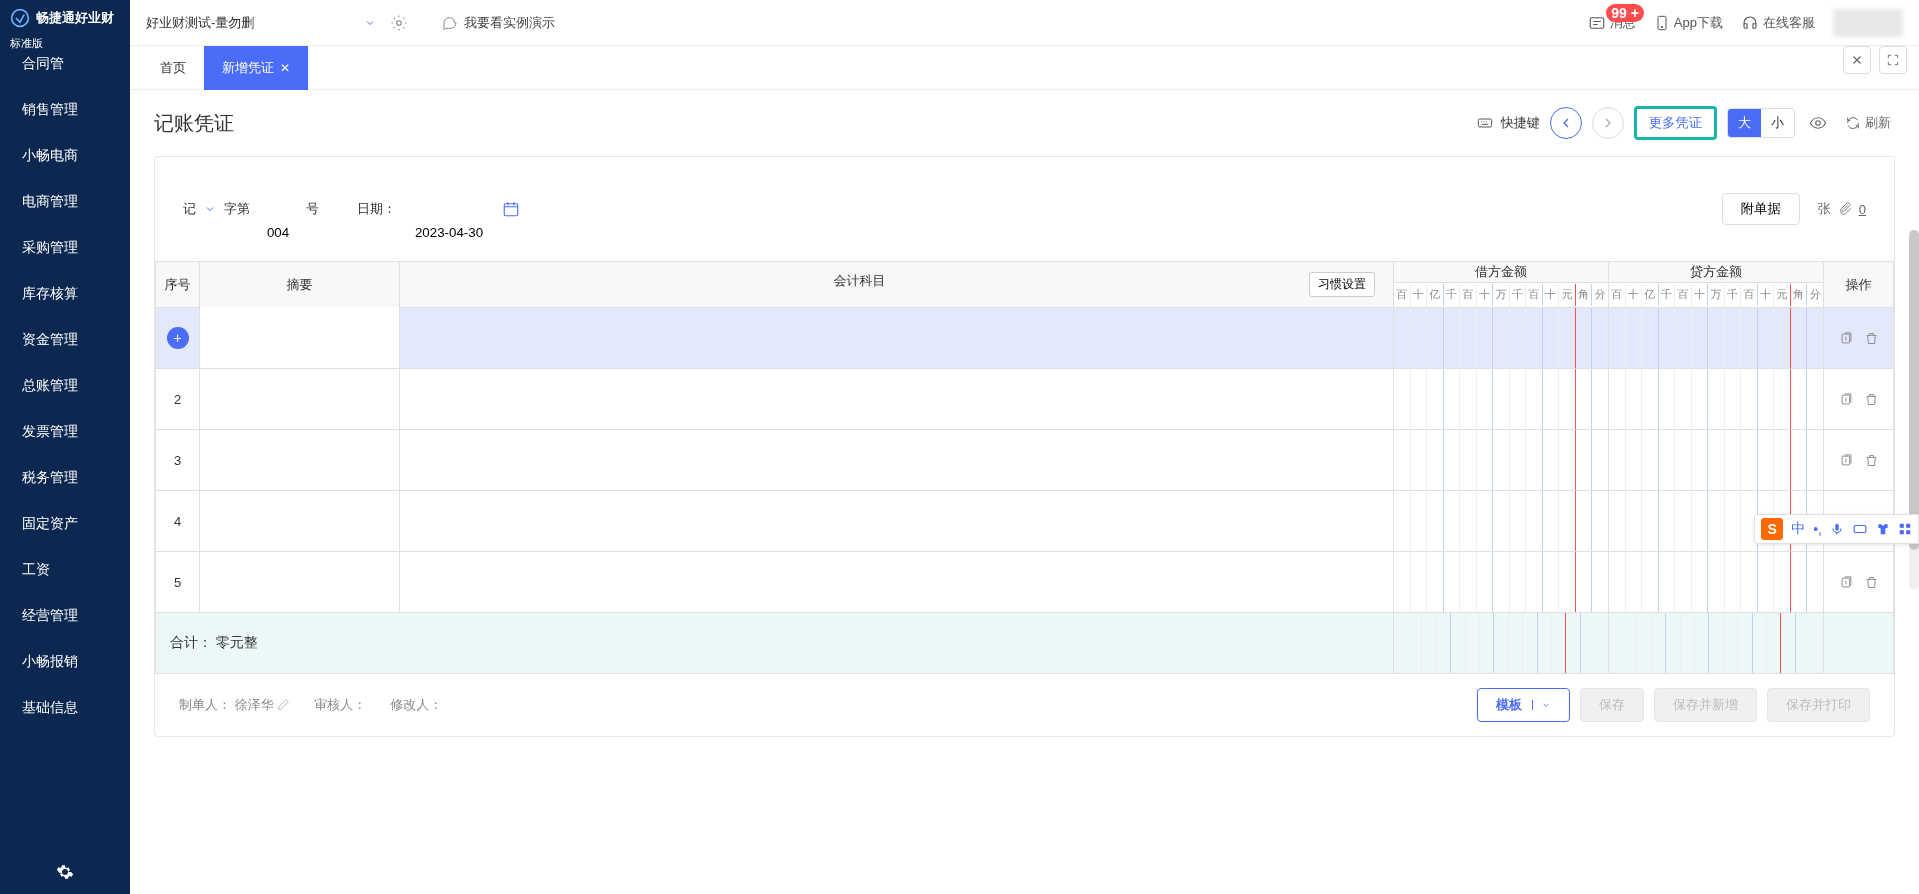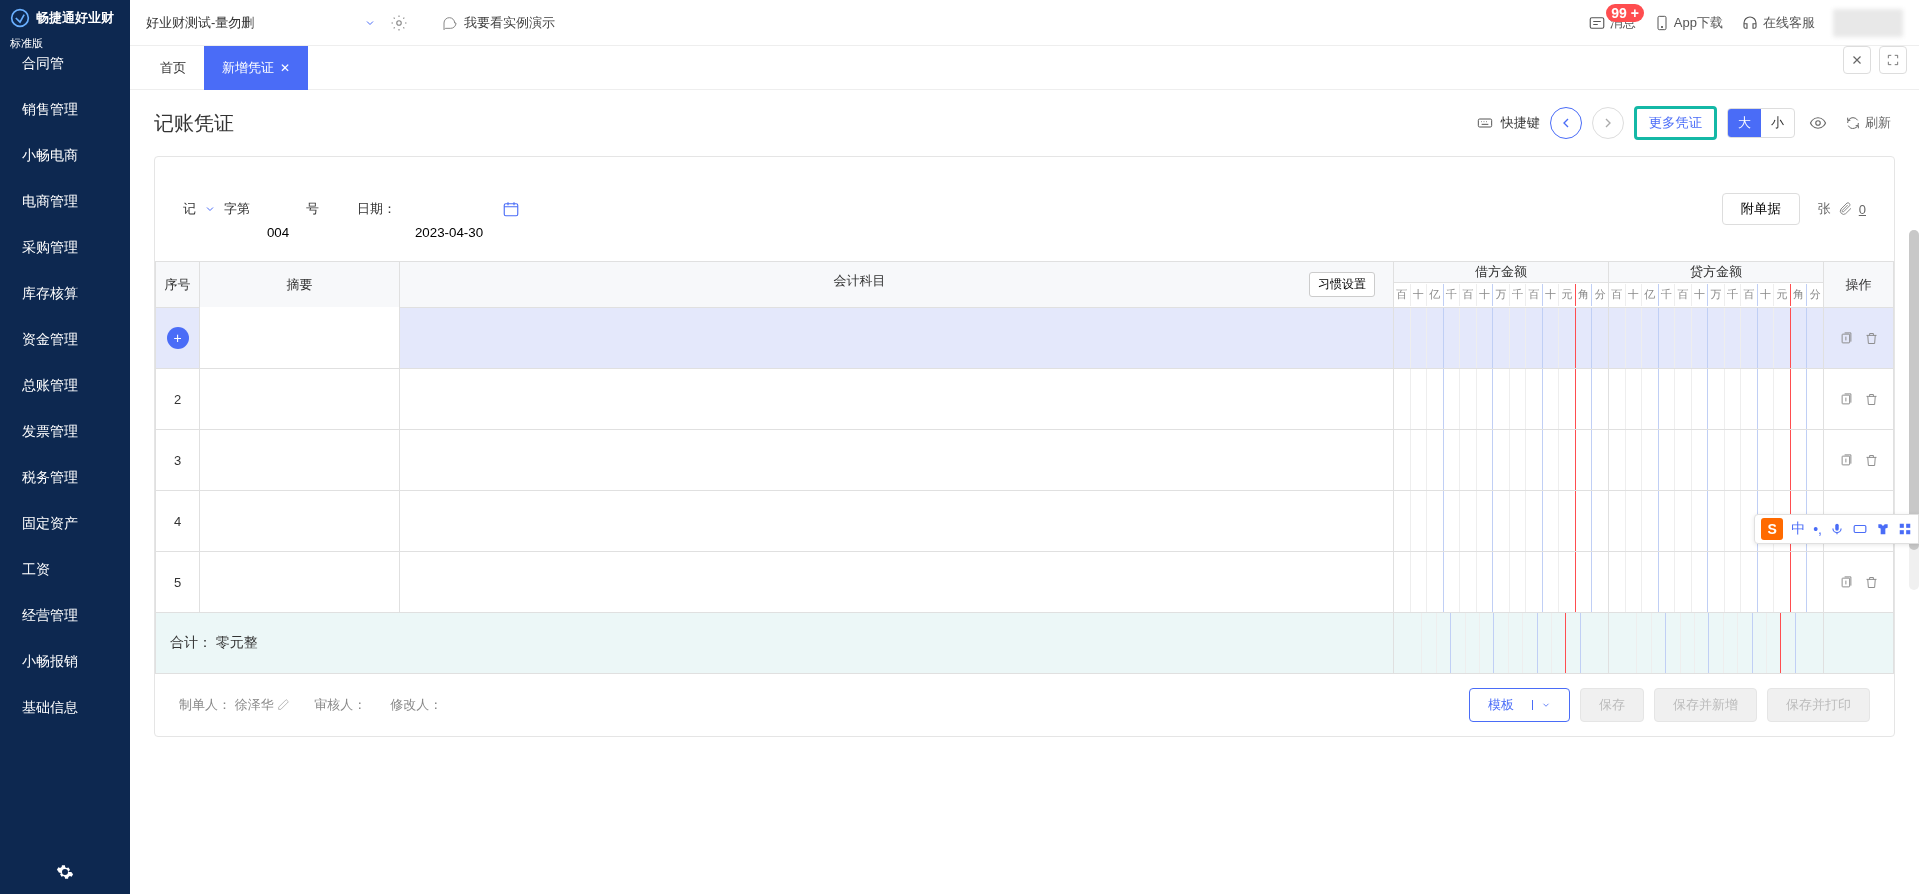--- a/index.html
+++ b/index.html
@@ -94,21 +94,21 @@
     .op-icons { display: flex; gap: 10px; justify-content: center; color: #888; }
     .op-icons span { cursor: pointer; }
     
     .total-row td { background: #ecf7f7; height: 56px; padding: 0 14px; }
     .total-label { font-size: 14px; }
     
     
     .voucher-footer { padding: 14px 24px; display: flex; align-items: center; gap: 24px; color: #888; font-size: 13px; }
     .footer-right { margin-left: auto; display: flex; gap: 10px; position: relative; }
     .btn { padding: 7px 18px; border-radius: 4px; border: 1px solid #ddd; background: #fff; cursor: pointer; font-size: 13px; }
-    .btn.outline-primary { border-color: #4a6cf7; color: #4a6cf7; display: flex; align-items: center; gap: 14px; }
+    .btn.outline-primary { border-color: #4a6cf7; color: #4a6cf7; display: flex; align-items: center; gap: 6px; font-weight: bold; }
     .btn.disabled { background: #f0f0f0; color: #bbb; border-color: #e5e5e5; cursor: not-allowed; }
     .split-chev { border-left: 1px solid #4a6cf7; padding-left: 8px; margin-left: 4px; }
     
     .tooltip { position: absolute; bottom: 42px; right: 230px; background: #fff; border: 1px solid #e5e5e5; border-radius: 4px; padding: 10px 14px; box-shadow: 0 2px 8px rgba(0,0,0,0.1); font-size: 13px; color: #555; white-space: nowrap; }
     
     
     .scroll-track { position: absolute; right: 0; top: 230px; width: 10px; height: 360px; background: #f0f0f0; border-radius: 5px; }
     .scroll-thumb { width: 10px; height: 320px; background: #c8c8c8; border-radius: 5px; }
     
     

